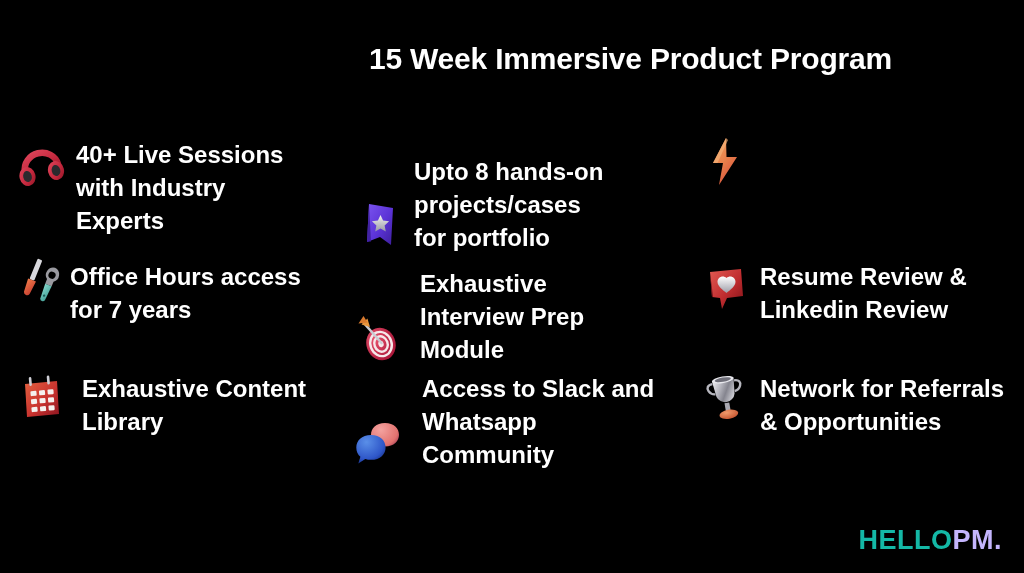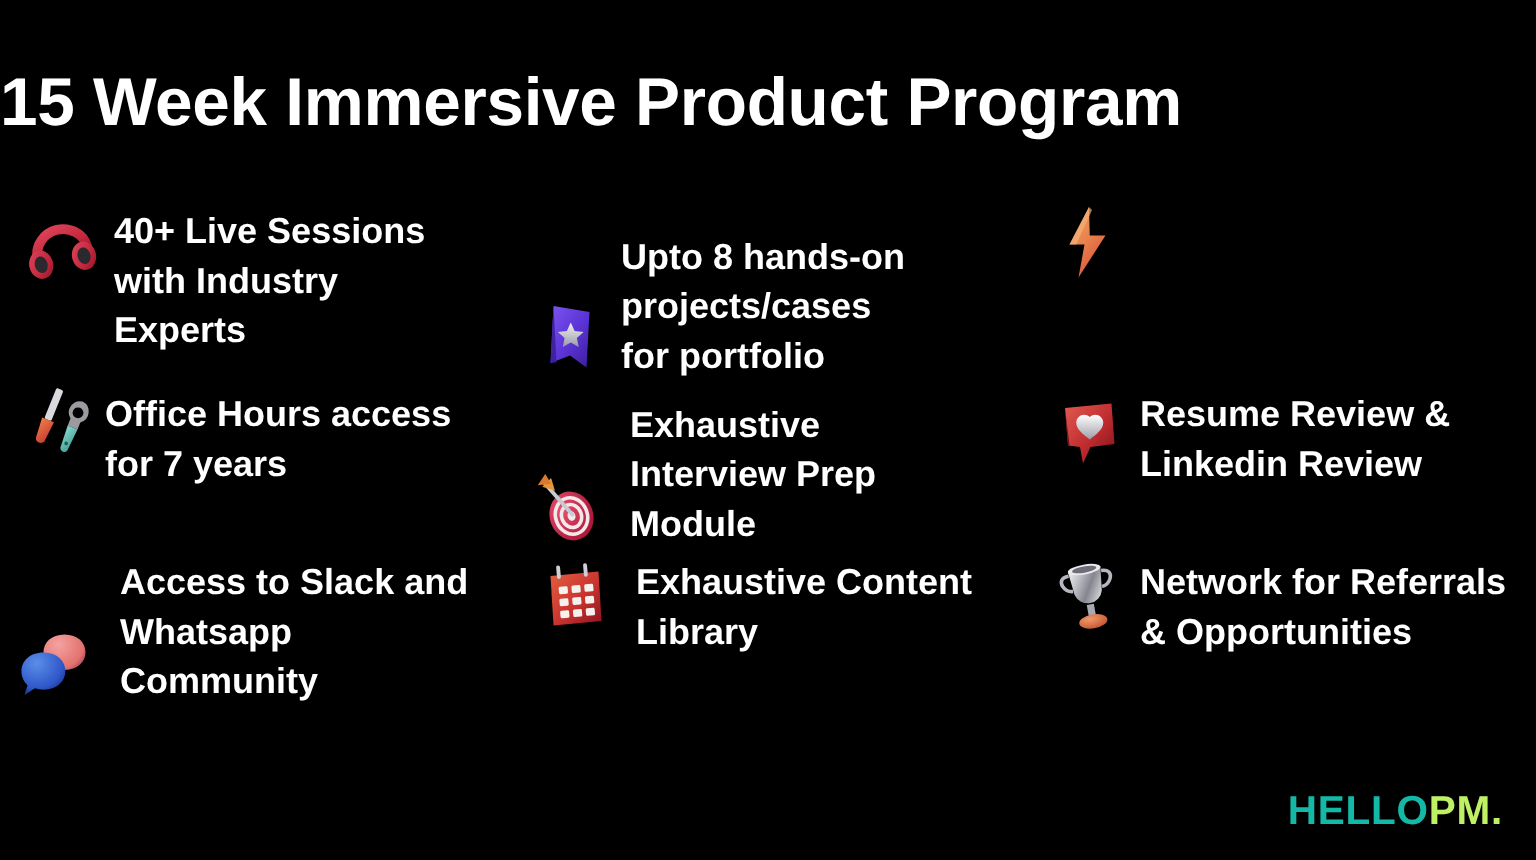--- a/index.html
+++ b/index.html
@@ -19,23 +19,23 @@
     height: 573px;
     background: #000000;
     position: relative;
     box-sizing: border-box;
   }
   .title {
     position: absolute;
     top: 42px;
     left: 0;
     width: 892px;
-    text-align: left;
+    text-align: right;
     color: #ffffff;
-    font-size: 45px;
+    font-size: 30px;
     font-weight: bold;
     letter-spacing: -0.2px;
     font-family: "Liberation Sans", sans-serif;
   }
   .grid {
     position: absolute;
     top: 132px;
     left: 0;
     width: 1024px;
     display: grid;
@@ -96,21 +96,21 @@
     position: absolute;
     right: 22px;
     bottom: 17px;
     font-size: 27px;
     font-weight: bold;
     letter-spacing: 0.5px;
     font-family: "Liberation Sans", sans-serif;
     white-space: nowrap;
   }
   .logo .hello { color: #14b8a6; }
-  .logo .pm { color: #bef264; margin-top: 15px; }
+  .logo .pm { color: #c4b5fd; margin-top: 15px; }
 </style>
 </head>
 <body style="background: rgb(0, 0, 0);">
 
 <div class="slide">
 
   <div class="title">15 Week Immersive Product Program</div>
 
   <div class="grid">
 
@@ -233,42 +233,20 @@
               <stop offset="0%" stop-color="#ffffff"></stop>
               <stop offset="100%" stop-color="#9e9ea8"></stop>
             </linearGradient>
           </defs>
           <path d="M9 10 L40 7 L42 34 L26 36 L21 47 L19 36 L11 35 Z" fill="url(#fbRed)"></path>
           <path d="M9 10 L12 35 L11 35 Z" fill="#6e0f16"></path>
           <path d="M25.5 16 c-3.4 -3.4 -9 -0.9 -9 3.8 c0 4.6 5.4 8.3 9 11.2 c3.6 -2.9 9 -6.6 9 -11.2 c0 -4.7 -5.6 -7.2 -9 -3.8 Z" fill="url(#htSilver)"></path>
         </svg>
       </div>
       <div class="cell-text">Resume Review &amp; Linkedin Review</div>
-    </div>
-
-    <div class="cell col2 r3c2">
-      <div class="icon-wrap">
-        <svg width="54" height="52" viewBox="0 0 54 52">
-          <defs>
-            <radialGradient id="bubPink" cx="0.35" cy="0.25" r="0.85">
-              <stop offset="0%" stop-color="#f4a3a0"></stop>
-              <stop offset="70%" stop-color="#e2726f"></stop>
-              <stop offset="100%" stop-color="#8e2c4e"></stop>
-            </radialGradient>
-            <radialGradient id="bubBlue" cx="0.35" cy="0.25" r="0.85">
-              <stop offset="0%" stop-color="#5a8fe8"></stop>
-              <stop offset="70%" stop-color="#2e56c8"></stop>
-              <stop offset="100%" stop-color="#132a78"></stop>
-            </radialGradient>
-          </defs>
-          <path d="M32 6 c9 0 14 5.6 14 11.8 c0 6.2 -5 11.8 -14 11.8 c-2 0 -3.8 -0.3 -5.4 -0.8 l-6.6 4.2 l1.9 -6.2 c-2.5 -2.2 -3.9 -5.4 -3.9 -9 C18 11.6 23 6 32 6 Z" fill="url(#bubPink)"></path>
-          <path d="M18 18 c9.4 0 14.6 5.9 14.6 12.4 c0 6.5 -5.2 12.4 -14.6 12.4 c-2.1 0 -4 -0.3 -5.7 -0.9 l-7 4.5 l2.1 -6.6 c-2.7 -2.3 -4.1 -5.7 -4.1 -9.4 C3.3 23.9 8.6 18 18 18 Z" fill="url(#bubBlue)"></path>
-        </svg>
-      </div>
-      <div class="cell-text">Access to Slack and Whatsapp Community</div>
     </div>
 
     <div class="cell col1 r3c1">
       <div class="icon-wrap">
         <svg width="50" height="52" viewBox="0 0 50 52">
           <defs>
             <linearGradient id="calRed" x1="0" y1="0" x2="1" y2="1">
               <stop offset="0%" stop-color="#e2603f"></stop>
               <stop offset="55%" stop-color="#c9332f"></stop>
               <stop offset="100%" stop-color="#8c1420"></stop>
@@ -286,20 +264,42 @@
             <rect x="31" y="25.4" width="6" height="5" rx="1" transform="rotate(-5 34 27)"></rect>
             <rect x="14.5" y="35" width="6" height="5" rx="1" transform="rotate(-5 17 37)"></rect>
             <rect x="23" y="34.2" width="6" height="5" rx="1" transform="rotate(-5 26 36)"></rect>
             <rect x="31.5" y="33.4" width="6" height="5" rx="1" transform="rotate(-5 34 35)"></rect>
           </g>
         </svg>
       </div>
       <div class="cell-text">Exhaustive Content Library</div>
     </div>
 
+    <div class="cell col2 r3c2">
+      <div class="icon-wrap">
+        <svg width="54" height="52" viewBox="0 0 54 52">
+          <defs>
+            <radialGradient id="bubPink" cx="0.35" cy="0.25" r="0.85">
+              <stop offset="0%" stop-color="#f4a3a0"></stop>
+              <stop offset="70%" stop-color="#e2726f"></stop>
+              <stop offset="100%" stop-color="#8e2c4e"></stop>
+            </radialGradient>
+            <radialGradient id="bubBlue" cx="0.35" cy="0.25" r="0.85">
+              <stop offset="0%" stop-color="#5a8fe8"></stop>
+              <stop offset="70%" stop-color="#2e56c8"></stop>
+              <stop offset="100%" stop-color="#132a78"></stop>
+            </radialGradient>
+          </defs>
+          <path d="M32 6 c9 0 14 5.6 14 11.8 c0 6.2 -5 11.8 -14 11.8 c-2 0 -3.8 -0.3 -5.4 -0.8 l-6.6 4.2 l1.9 -6.2 c-2.5 -2.2 -3.9 -5.4 -3.9 -9 C18 11.6 23 6 32 6 Z" fill="url(#bubPink)"></path>
+          <path d="M18 18 c9.4 0 14.6 5.9 14.6 12.4 c0 6.5 -5.2 12.4 -14.6 12.4 c-2.1 0 -4 -0.3 -5.7 -0.9 l-7 4.5 l2.1 -6.6 c-2.7 -2.3 -4.1 -5.7 -4.1 -9.4 C3.3 23.9 8.6 18 18 18 Z" fill="url(#bubBlue)"></path>
+        </svg>
+      </div>
+      <div class="cell-text">Access to Slack and Whatsapp Community</div>
+    </div>
+
     <div class="cell col3 r3c3">
       <div class="icon-wrap">
         <svg width="50" height="54" viewBox="0 0 50 54">
           <defs>
             <linearGradient id="trSilver" x1="0" y1="0" x2="1" y2="0.6">
               <stop offset="0%" stop-color="#f2f2f5"></stop>
               <stop offset="38%" stop-color="#b6b6be"></stop>
               <stop offset="65%" stop-color="#85858f"></stop>
               <stop offset="100%" stop-color="#d2d2d8"></stop>
             </linearGradient>

